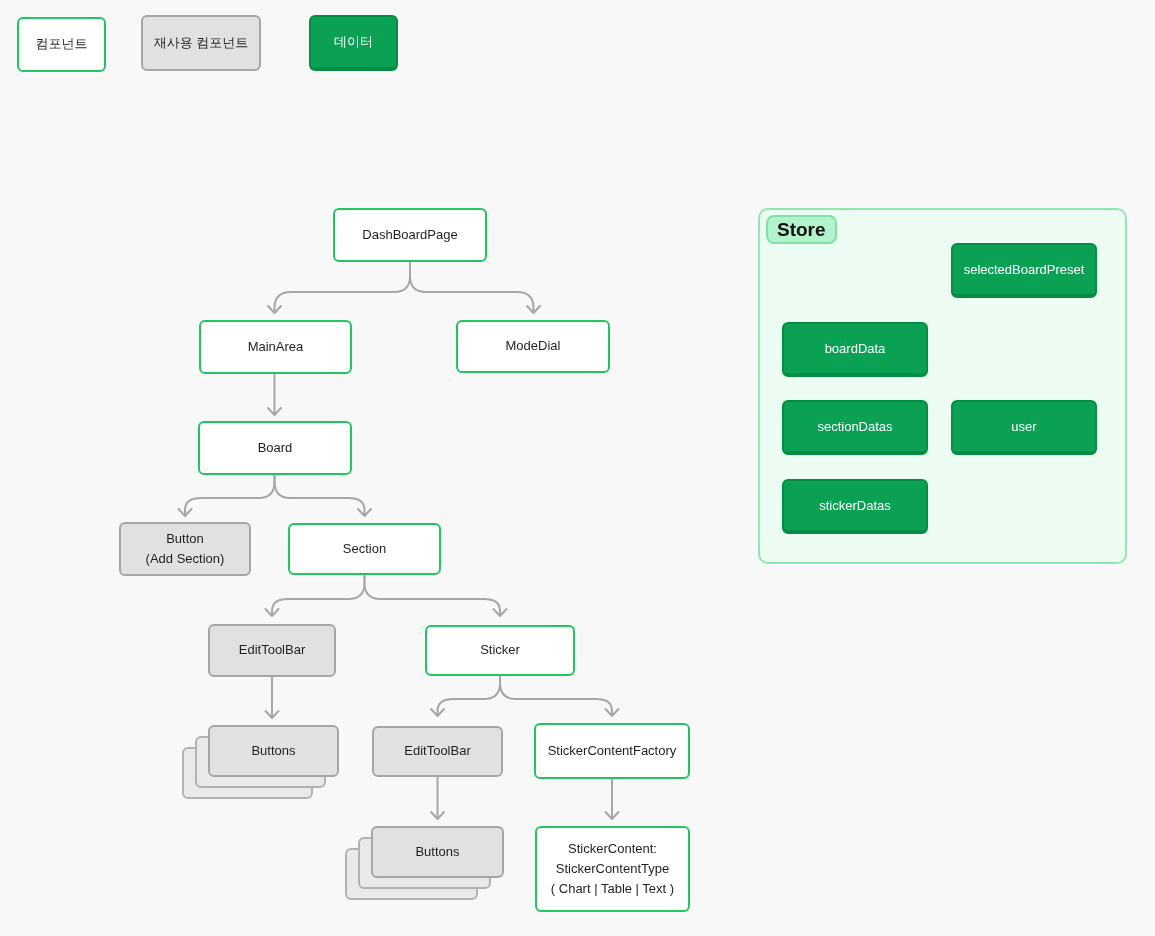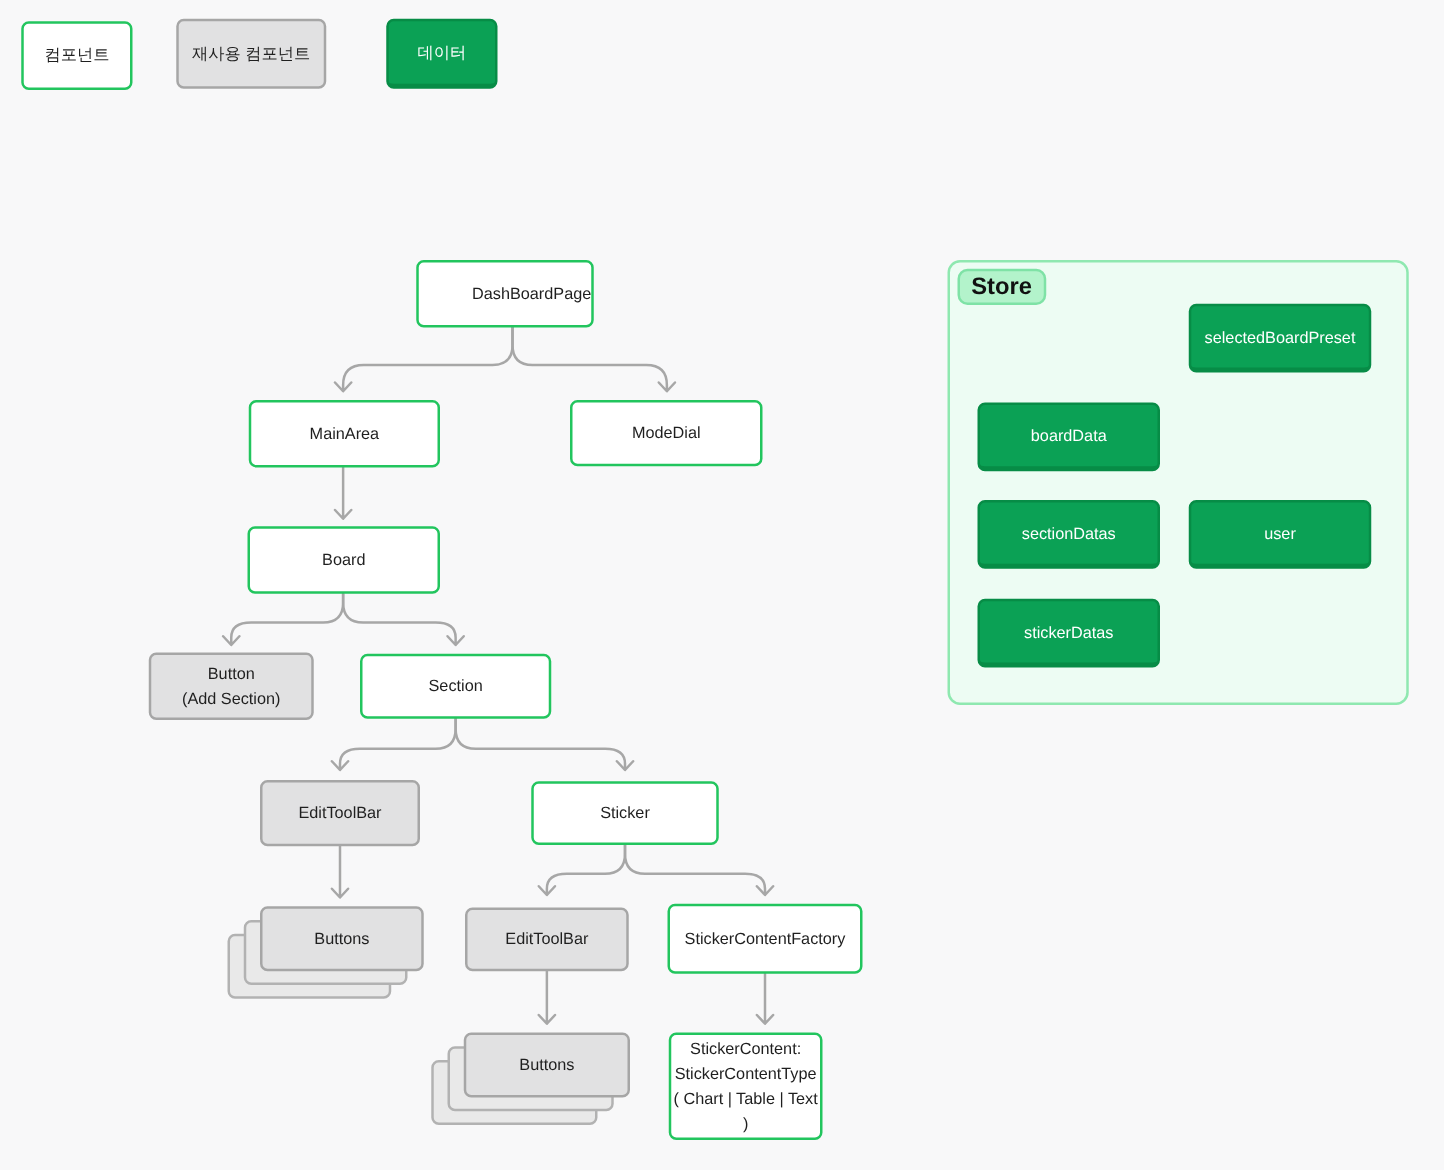--- a/index.html
+++ b/index.html
@@ -108,21 +108,21 @@
   <div class="node white" style="left:17px;top:17px;width:89px;height:55px;">
     <span>컴포넌트</span>
   </div>
   <div class="node gray" style="left:141px;top:15px;width:120px;height:56px;">
     <span>재사용 컴포넌트</span>
   </div>
   <div class="node green" style="left:309px;top:15px;width:89px;height:56px;">
     <span>데이터</span>
   </div>
 
-  <div class="node white" style="left:333px;top:208px;width:142px;height:54px;align-items:flex-end;">
+  <div class="node white" style="left:333px;top:208px;width:154px;height:54px;">
     <span>DashBoardPage</span>
   </div>
 
   <div class="node white" style="left:199px;top:320px;width:153px;height:54px;">
     <span>MainArea</span>
   </div>
 
   <div class="node white" style="left:456px;top:320px;width:154px;height:53px;">
     <span>ModeDial</span>
   </div>
@@ -161,21 +161,21 @@
   <div class="node white" style="left:534px;top:723px;width:156px;height:56px;">
     <span>StickerContentFactory</span>
   </div>
 
   <div class="shadowbox" style="left:345px;top:848px;width:133px;height:52px;"></div>
   <div class="shadowbox" style="left:358px;top:837px;width:133px;height:52px;"></div>
   <div class="node gray" style="left:371px;top:826px;width:133px;height:52px;">
     <span>Buttons</span>
   </div>
 
-  <div class="node white" style="left:535px;top:826px;width:123px;height:86px;">
+  <div class="node white" style="left:535px;top:826px;width:155px;height:86px;">
     <span>StickerContent:</span>
     <span>StickerContentType</span>
     <span>( Chart | Table | Text )</span>
   </div>
 
   <div class="store">
     <div class="store-tag">Store</div>
     <div class="store-item" style="left:191px;top:33px;">selectedBoardPreset</div>
     <div class="store-item" style="left:22px;top:112px;">boardData</div>
     <div class="store-item" style="left:22px;top:190px;">sectionDatas</div>

